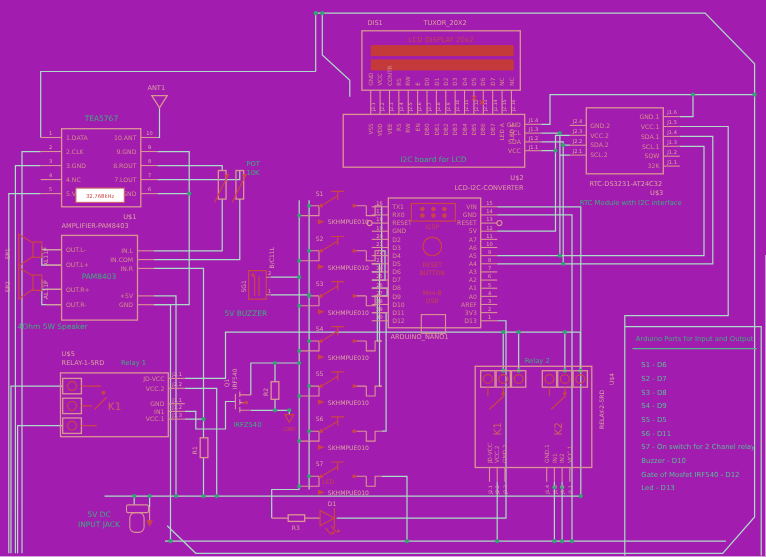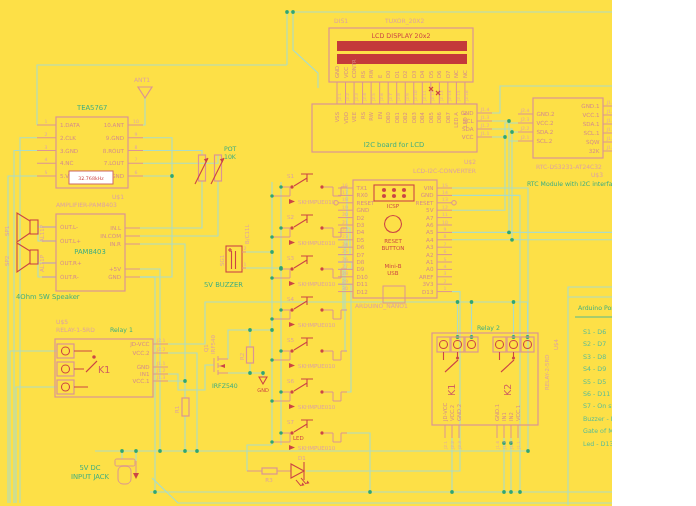--- a/index.html
+++ b/index.html
@@ -1,16 +1,16 @@
 <!DOCTYPE html>
 <html><head>
 <meta charset="utf-8">
 <style>
   html,body{margin:0;padding:0;background:#fff;}
-  .canvas{width:612px;height:506px;position:relative;background:#fde047;overflow:hidden;}
+  .canvas{width:696px;height:506px;position:relative;background:#a21caf;overflow:hidden;}
   svg{display:block;}
   text{font-family:"DejaVu Sans",sans-serif;}
   .w{stroke:#abdcc7;fill:none;stroke-width:1.1;}
   .pr{stroke:#db9494;fill:none;stroke-width:1;}
   .comp{stroke:#db9494;fill:none;stroke-width:1.2;}
   .pb{stroke:#cc4545;fill:none;stroke-width:1.1;}
   .fillb{fill:#cc4545;}
   .bar{fill:#c43a3a;}
   .dotg{fill:#2fa573;}
   .pname{font-size:5.6px;fill:#d58c8c;}

